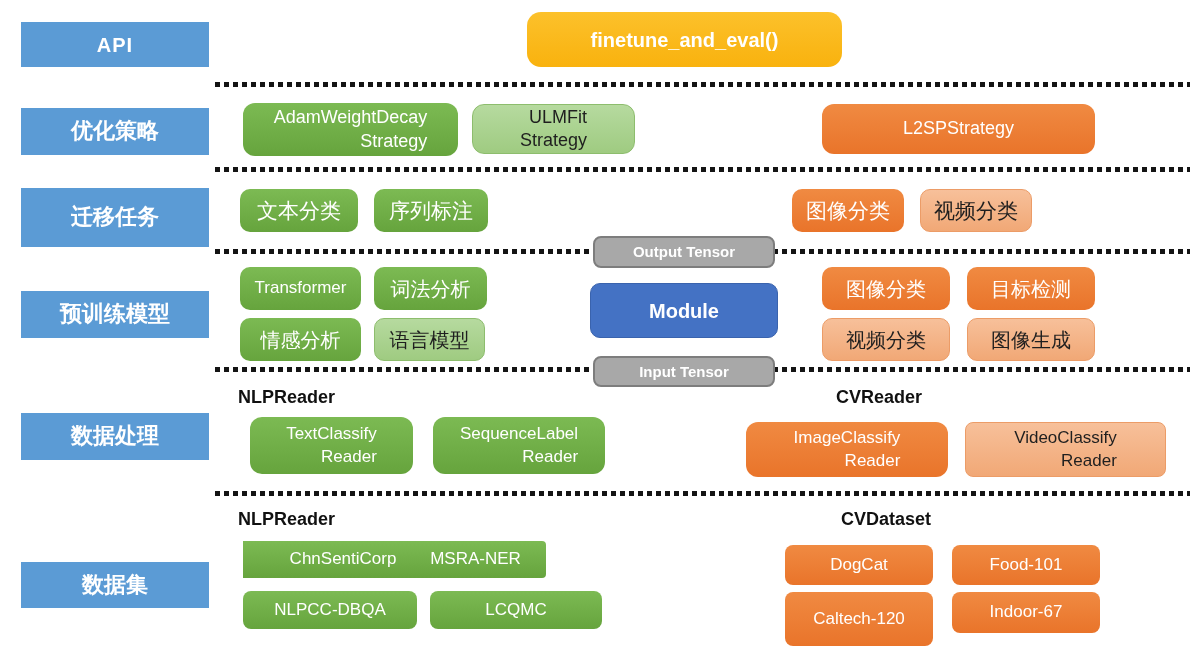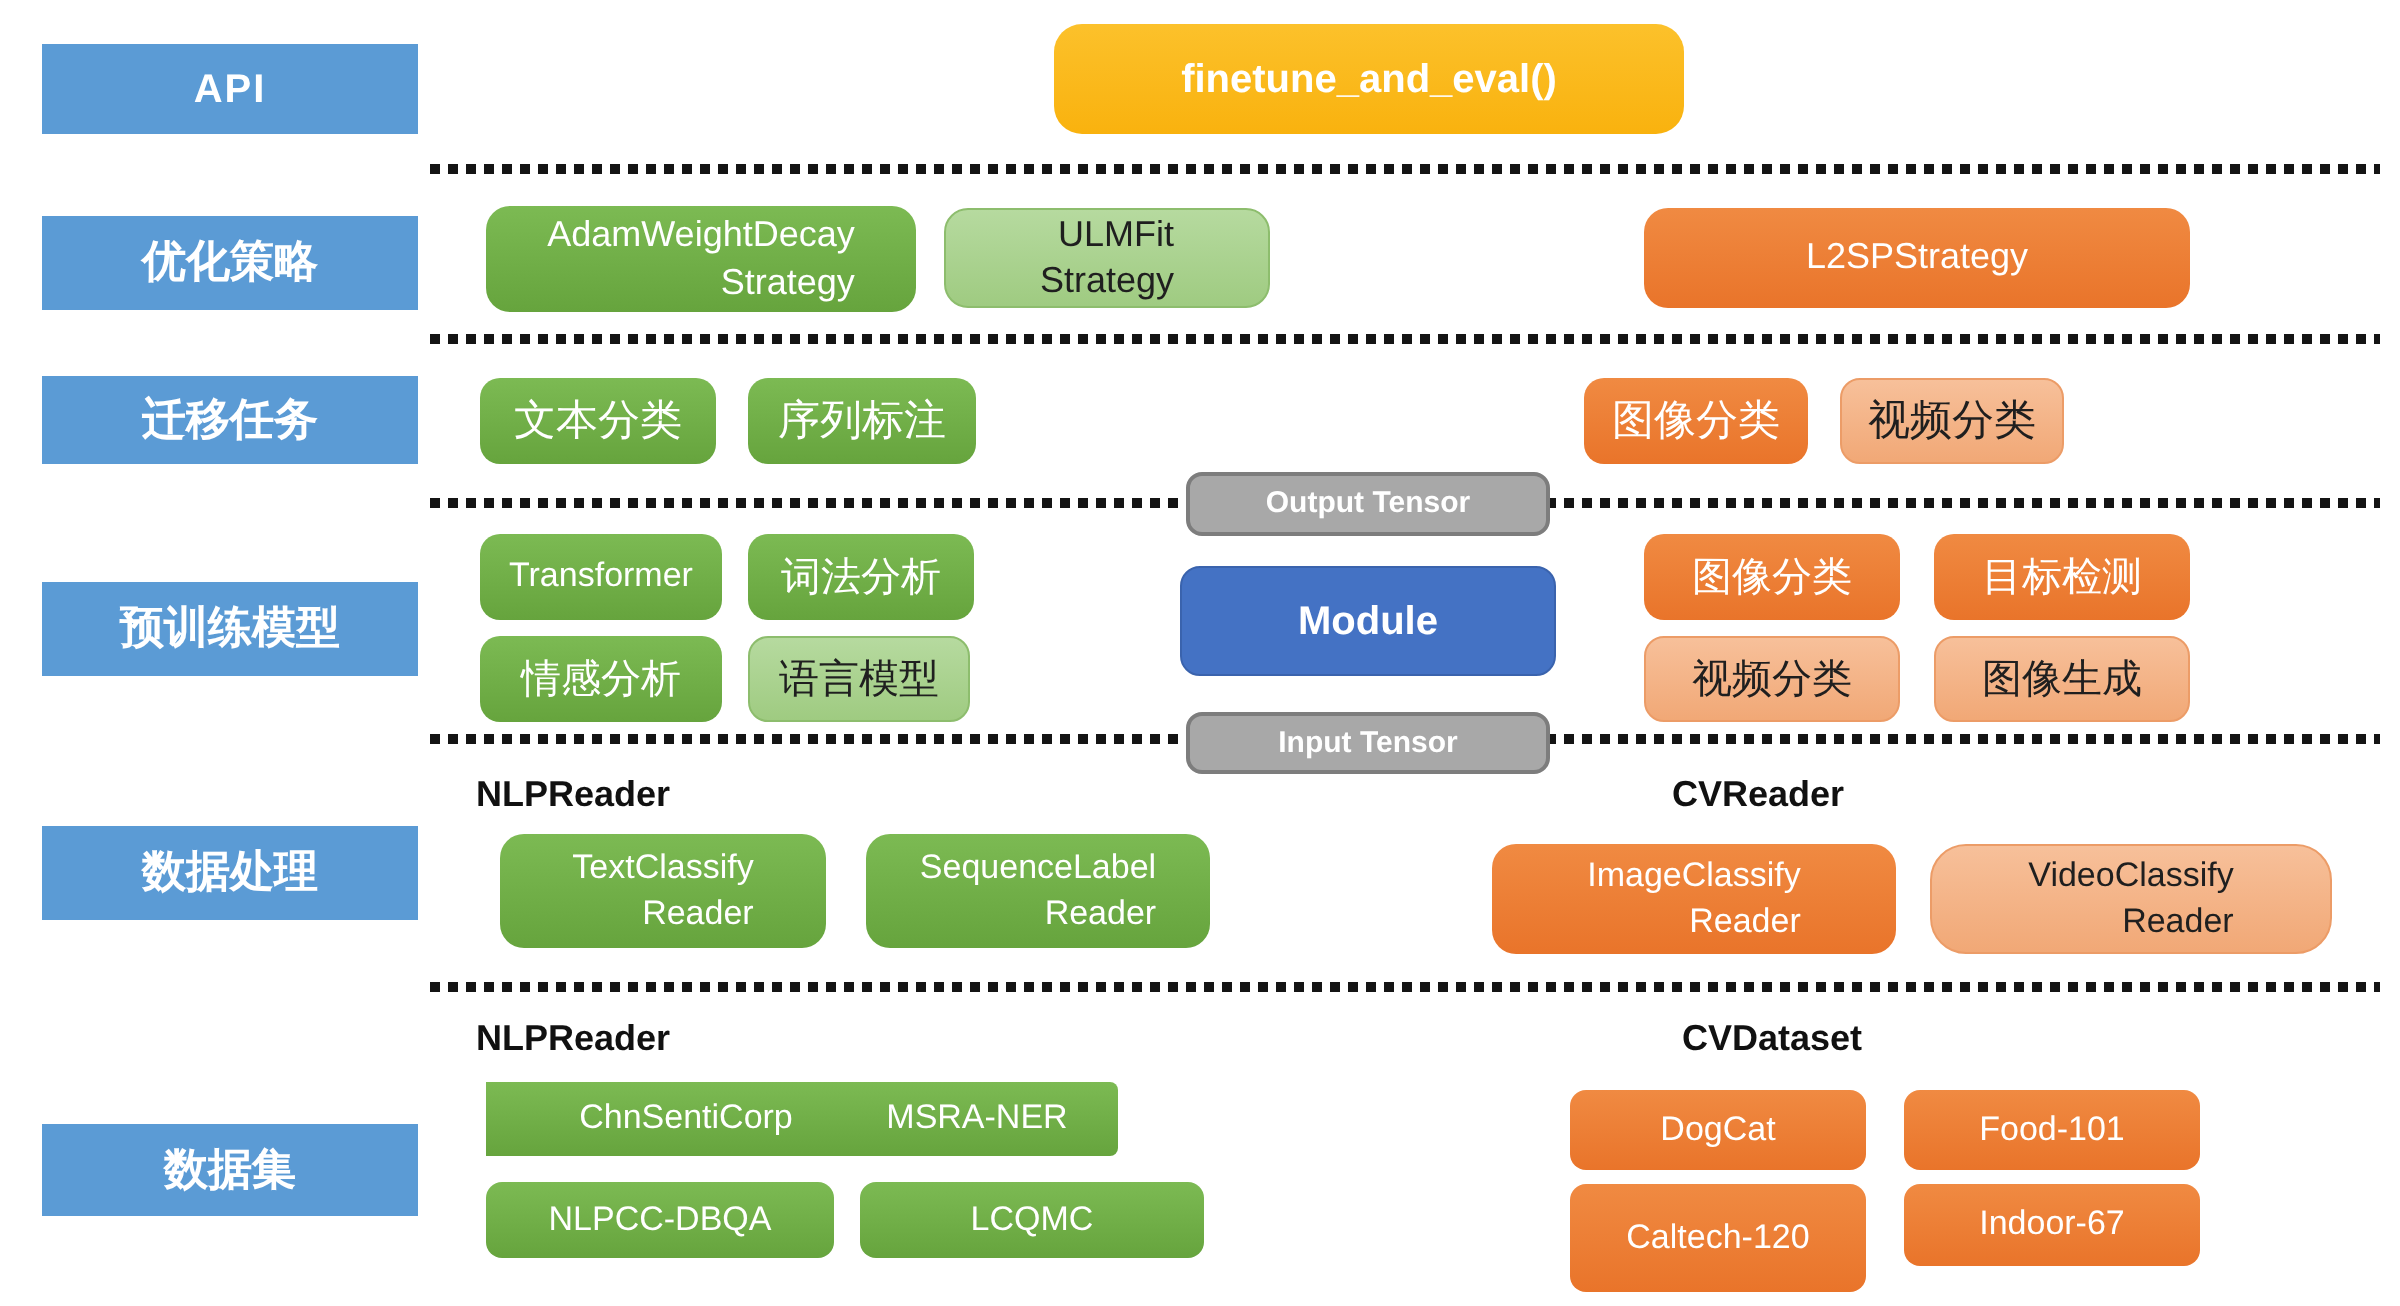--- a/index.html
+++ b/index.html
@@ -39,21 +39,21 @@
 <div id="stage">
 
   <div class="dots" style="top:82px"></div>
   <div class="dots" style="top:167px"></div>
   <div class="dots" style="top:249px"></div>
   <div class="dots" style="top:367px"></div>
   <div class="dots" style="top:491px"></div>
 
   <div class="box c-blue t20 ls1" style="left:21px;top:22px;width:188px;height:45px">API</div>
   <div class="box c-blue t22" style="left:21px;top:108px;width:188px;height:47px">优化策略</div>
-  <div class="box c-blue t22" style="left:21px;top:188px;width:188px;height:44px">迁移任务</div>
+  <div class="box c-blue t22" style="left:21px;top:188px;width:188px;height:59px">迁移任务</div>
   <div class="box c-blue t22" style="left:21px;top:291px;width:188px;height:47px">预训练模型</div>
   <div class="box c-blue t22" style="left:21px;top:413px;width:188px;height:47px">数据处理</div>
   <div class="box c-blue t22" style="left:21px;top:562px;width:188px;height:46px">数据集</div>
 
   <div class="box c-yellow t20" style="left:527px;top:12px;width:315px;height:55px">finetune_and_eval()</div>
 
   <div class="box c-green t18" style="left:243px;top:103px;width:215px;height:53px;border-radius:12px">AdamWeightDecay
 Strategy</div>
   <div class="box c-lgreen t18" style="left:472px;top:104px;width:163px;height:50px;border-radius:12px">ULMFit
 Strategy</div>
@@ -79,27 +79,27 @@
   <div class="box c-lorange t20" style="left:967px;top:318px;width:128px;height:43px">图像生成</div>
 
   <div class="hdr" style="left:238px;top:387px;width:200px">NLPReader</div>
   <div class="hdr" style="left:836px;top:387px;width:200px">CVReader</div>
   <div class="box c-green t17" style="left:250px;top:417px;width:163px;height:57px;border-radius:12px">TextClassify
 Reader</div>
   <div class="box c-green t17" style="left:433px;top:417px;width:172px;height:57px;border-radius:12px">SequenceLabel
 Reader</div>
   <div class="box c-orange t17" style="left:746px;top:422px;width:202px;height:55px;border-radius:12px">ImageClassify
 Reader</div>
-  <div class="box c-lorange t17" style="left:965px;top:422px;width:201px;height:55px;border-radius:18px">VideoClassify
+  <div class="box c-lorange t17" style="left:965px;top:422px;width:201px;height:55px;border-radius:8px">VideoClassify
 Reader</div>
 
   <div class="hdr" style="left:238px;top:509px;width:200px">NLPReader</div>
   <div class="hdr" style="left:841px;top:509px;width:200px">CVDataset</div>
   <div class="box c-green t17" style="left:243px;top:541px;width:200px;height:37px;border-radius:0">ChnSentiCorp</div>
-  <div class="box c-green t17" style="left:418px;top:541px;width:141px;height:37px;border-radius:4px">MSRA-NER</div>
+  <div class="box c-green t17" style="left:405px;top:541px;width:141px;height:37px;border-radius:4px">MSRA-NER</div>
   <div class="box c-green t17" style="left:243px;top:591px;width:174px;height:38px;border-radius:8px">NLPCC-DBQA</div>
   <div class="box c-green t17" style="left:430px;top:591px;width:172px;height:38px;border-radius:8px">LCQMC</div>
   <div class="box c-orange t17" style="left:785px;top:545px;width:148px;height:40px;border-radius:8px">DogCat</div>
   <div class="box c-orange t17" style="left:952px;top:545px;width:148px;height:40px;border-radius:8px">Food-101</div>
   <div class="box c-orange t17" style="left:785px;top:592px;width:148px;height:54px;border-radius:8px">Caltech-120</div>
   <div class="box c-orange t17" style="left:952px;top:592px;width:148px;height:41px;border-radius:8px">Indoor-67</div>
 
 </div>
 
 </body></html>

